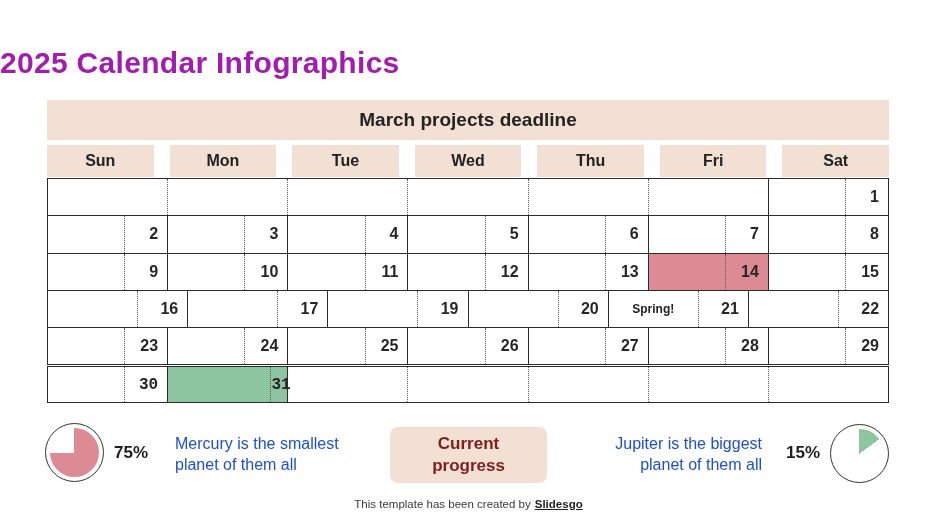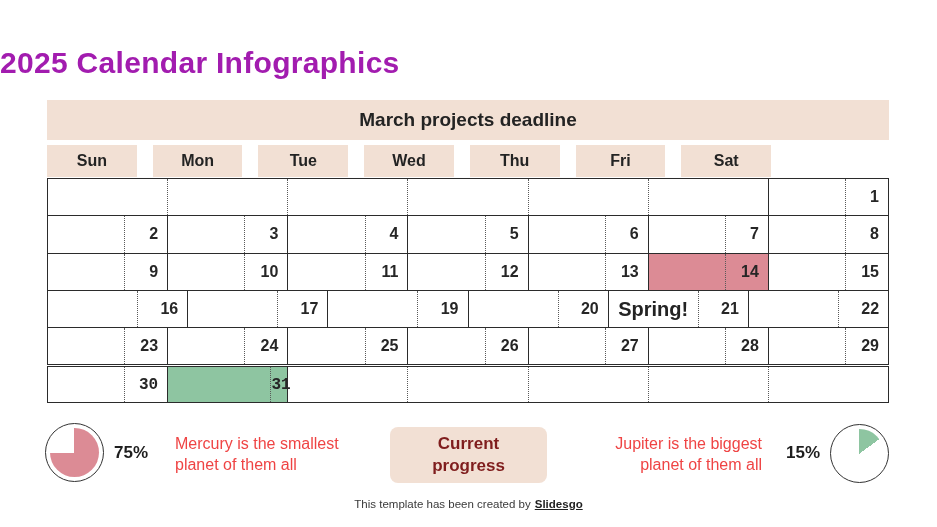--- a/index.html
+++ b/index.html
@@ -2,48 +2,48 @@
 <html style="--peach: #f2e0d4; --pink: #dc8b95; --green: #8ec5a1; --border: #2b2b2b;"><head>
 <meta charset="utf-8">
 <style>
   html,body{margin:0;padding:0;background:#fff;}
   .page{position:relative;width:937px;height:527px;background:#ffffff;overflow:hidden;
         font-family:"Liberation Sans",sans-serif;color:#222;}
   .title{position:absolute;top:46px;left:0;width:100%;margin:0;text-align:left;
          font-size:30px;font-weight:800;letter-spacing:.3px;color:#a21caf;}
   .banner{position:absolute;top:100px;left:47px;width:842px;height:40px;background:var(--peach);
           display:flex;align-items:center;justify-content:center;font-size:19px;font-weight:700;color:#232323;}
-  .weekdays{position:absolute;top:145px;left:47px;width:724px;height:32px;display:flex;gap:16px;}
+  .weekdays{position:absolute;top:145px;left:47px;width:842px;height:32px;display:flex;gap:16px;}
   .wd{flex:1 1 0;background:var(--peach);display:flex;align-items:center;justify-content:center;
       font-size:16px;font-weight:700;color:#232323;}
   .grid{position:absolute;left:47px;width:842px;border:1.5px solid var(--border);box-sizing:border-box;background:#fff;}
   .grid-main{top:178px;}
   .grid-last{top:366px;}
   .row{display:flex;height:36.3px;}
   .row + .row{border-top:1.4px solid var(--border);}
   .grid-last .row{height:35px;font-family:Liberation Mono, monospace;}
   .cell{flex:1 1 0;display:flex;min-width:0;box-sizing:border-box;}
   .cell.sep-solid{border-left:1.4px solid var(--border);}
   .cell.sep-dotted{border-left:1.5px dotted #5a5a5a;}
   .cell.hl-pink{background:var(--pink);}
   .cell.hl-green{background:var(--green);gap:26px;}
   .cell-note{flex:0 0 64%;display:flex;align-items:center;justify-content:center;
-             font-size:20px;font-weight:700;color:#232323;box-sizing:border-box;}
+             font-size:12px;font-weight:700;color:#232323;box-sizing:border-box;}
   .cell-num{flex:1 1 0;display:flex;align-items:center;justify-content:flex-end;padding-right:9px;
             font-size:16px;font-weight:600;color:#262626;box-sizing:border-box;}
   .cell.has-day .cell-num{border-left:1.5px dotted #5a5a5a;}
   .pie{position:absolute;width:59px;height:59px;border:1.6px solid #333;border-radius:50%;
        background:#fff;box-sizing:border-box;}
   .pie-left{left:45px;top:423px;}
   .pie-right{left:830px;top:424px;}
   .pie-fill{position:absolute;inset:4px;border-radius:50%;}
   .pct{position:absolute;font-size:17px;font-weight:700;color:#1e1e1e;}
   .pct-left{left:114px;top:443px;}
   .pct-right{left:786px;top:443px;}
-  .stat-text{position:absolute;top:433px;font-size:16px;font-weight:500;line-height:21px;color:#ef4444;}
+  .stat-text{position:absolute;top:433px;font-size:16px;font-weight:500;line-height:21px;color:#1d4ed8;}
   .stat-left{left:175px;text-align:left;}
   .stat-right{right:175px;text-align:right;}
   .btn{position:absolute;left:390px;top:427px;width:157px;height:56px;background:var(--peach);
        border:none;border-radius:8px;display:flex;align-items:center;justify-content:center;
        text-align:center;font-family:inherit;font-size:17px;font-weight:700;line-height:1.3;
        color:#7f1d1d;padding:14px 22px;box-sizing:border-box;cursor:pointer;}
   .footer{position:absolute;top:498px;left:0;width:100%;text-align:center;font-size:11.5px;color:#3a3a3a;}
   .brand{font-weight:700;text-decoration:underline;color:#1f1f1f;margin-left:4px;}
 </style>
 </head>

